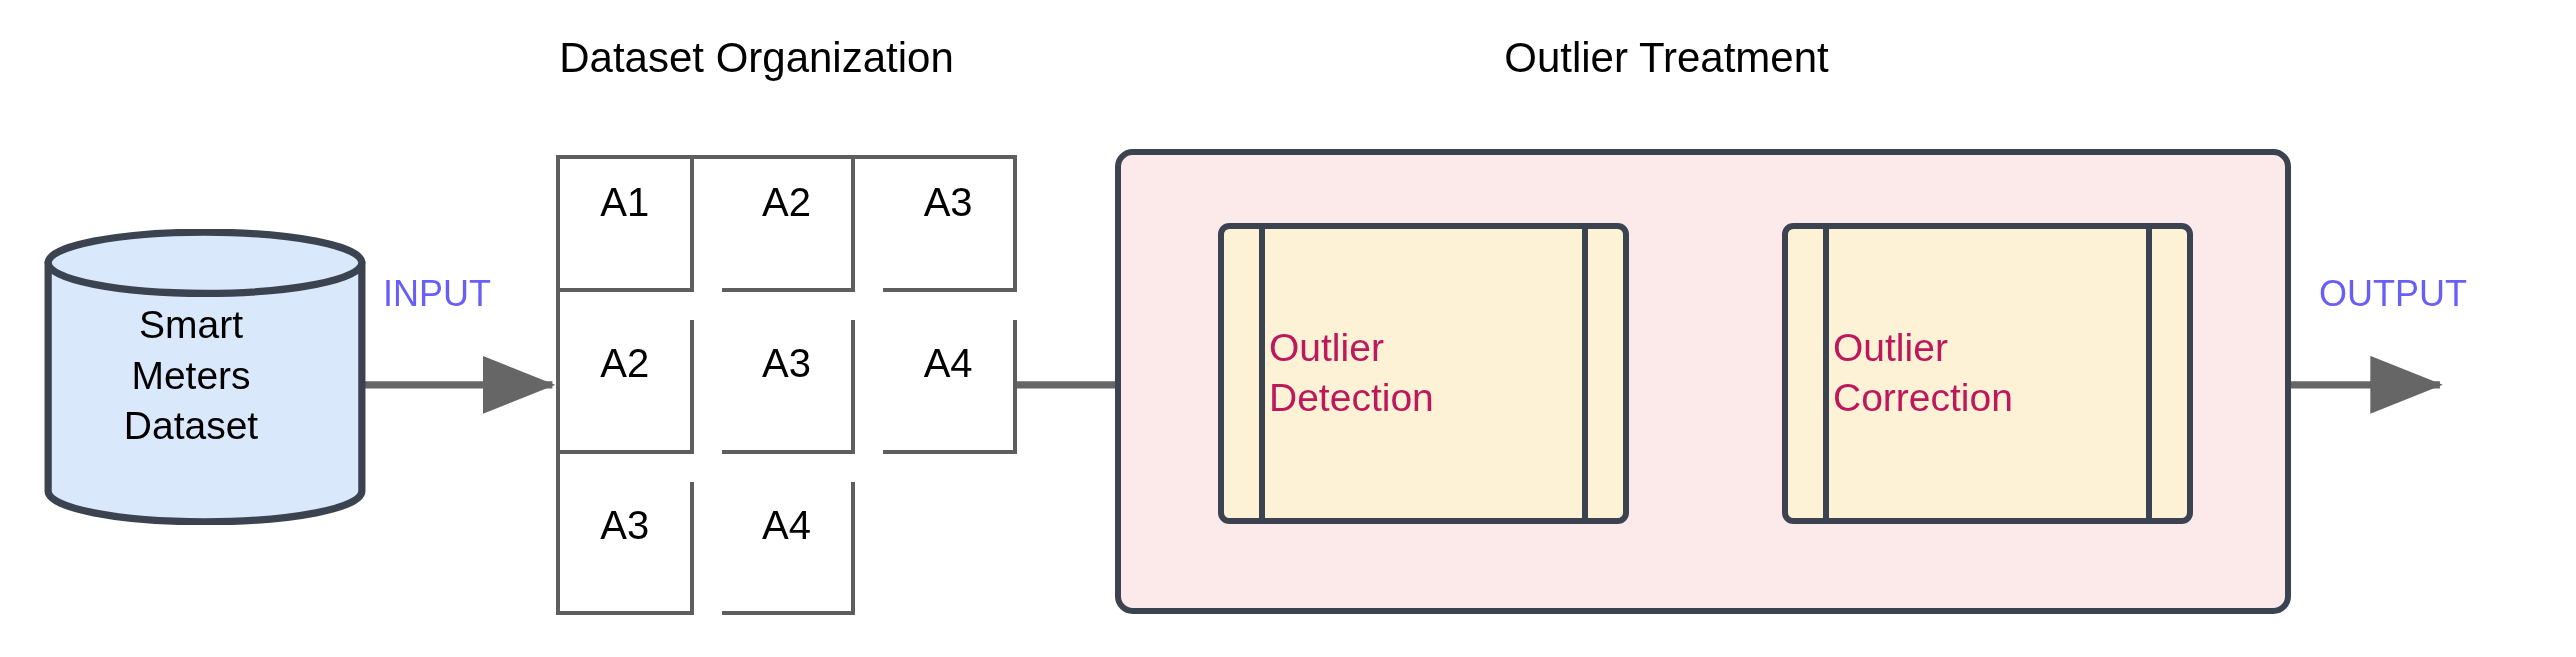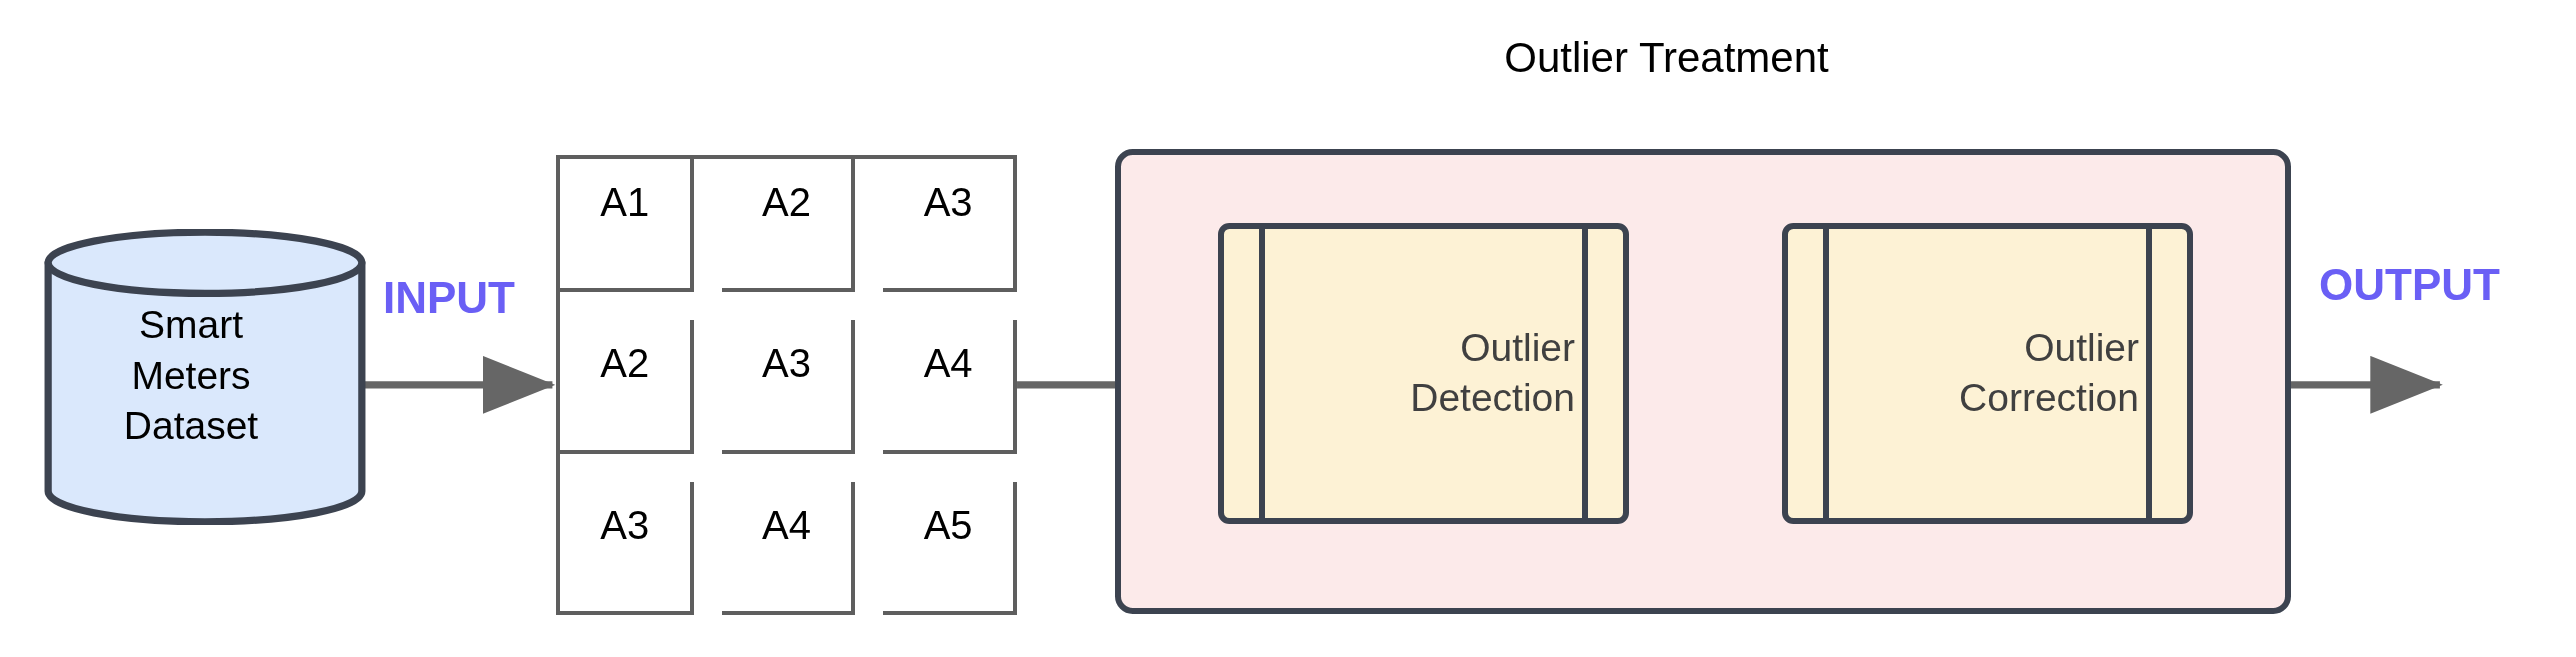--- a/index.html
+++ b/index.html
@@ -118,41 +118,41 @@
     background: #3c4350;
   }
   .process-box::before { left: 35px; }
   .process-box::after  { right: 35px; }
   .process-label {
     position: absolute;
     left: 45px;
     right: 48px;
     top: 50%;
     transform: translateY(-50%);
-    text-align: right;
+    text-align: left;
     font-size: 39px;
-    color: #404040;
+    color: #be185d;
     line-height: 1.30;
     white-space: pre-line;
     z-index: 2;
   }
   #box-outlier-detection  { left: 1218px; }
   #box-outlier-correction { left: 1782px; }
 
   
   .flow-label {
     position: absolute;
-    font-size: 44px;
-    font-weight: bold;
+    font-size: 36px;
+    font-weight: normal;
     color: #6a5ff5;
     white-space: nowrap;
     line-height: 1;
   }
   #label-input  { left: 383px;  top: 276px; }
-  #label-output { left: 2319px; top: 263px; }
+  #label-output { left: 2319px; top: 276px; }
 </style>
 </head>
 <body>
 
 <div id="canvas">
 
   <svg class="svg-layer" viewBox="0 0 3199 816" preserveAspectRatio="none">
     <defs>
       <marker id="arrowhead" markerWidth="10" markerHeight="8" refX="9.6" refY="4" orient="auto" markerUnits="strokeWidth">
         <path d="M0,0 L10,4 L0,8 z" fill="#666666"></path>
@@ -161,20 +161,21 @@
 
     <line x1="452" y1="478" x2="686" y2="478" stroke="#666666" stroke-width="9" marker-end="url(#arrowhead)"></line>
 
     <line x1="1263" y1="478" x2="1509" y2="478" stroke="#666666" stroke-width="9" marker-end="url(#arrowhead)"></line>
 
     <line x1="2023" y1="478" x2="2209" y2="478" stroke="#666666" stroke-width="9" marker-end="url(#arrowhead)"></line>
 
     <line x1="2723" y1="478" x2="3030" y2="478" stroke="#666666" stroke-width="9" marker-end="url(#arrowhead)"></line>
   </svg>
 
+  <div class="section-title" id="title-dataset-org">Dataset Organization</div>
 
   <div class="section-title" id="title-outlier-treat">Outlier Treatment</div>
 
   <div class="abs" id="cylinder-wrap">
     <svg width="322" height="296" viewBox="0 0 400 368" style="position:absolute;left:0;top:0;">
       <path d="M5,42 L5,326 A195,38 0 0 0 395,326 L395,42 Z" fill="#dae8fc" stroke="#3c4350" stroke-width="9" stroke-linejoin="round"></path>
       <ellipse cx="200" cy="42" rx="195" ry="38" fill="#dae8fc" stroke="#3c4350" stroke-width="9"></ellipse>
     </svg>
     <div id="cylinder-label">Smart
 Meters
@@ -185,21 +186,20 @@
 
   <div class="abs" id="grid-table">
     <div class="grid-cell">A1</div>
     <div class="grid-cell">A2</div>
     <div class="grid-cell">A3</div>
     <div class="grid-cell">A2</div>
     <div class="grid-cell">A3</div>
     <div class="grid-cell">A4</div>
     <div class="grid-cell">A3</div>
     <div class="grid-cell">A4</div>
-    <div class="grid-cell">A5</div>
   </div>
 
   <div class="abs" id="outlier-container"></div>
 
   <div class="process-box" id="box-outlier-detection">
     <div class="process-label">Outlier
 Detection</div>
   </div>
 
   <div class="process-box" id="box-outlier-correction">

